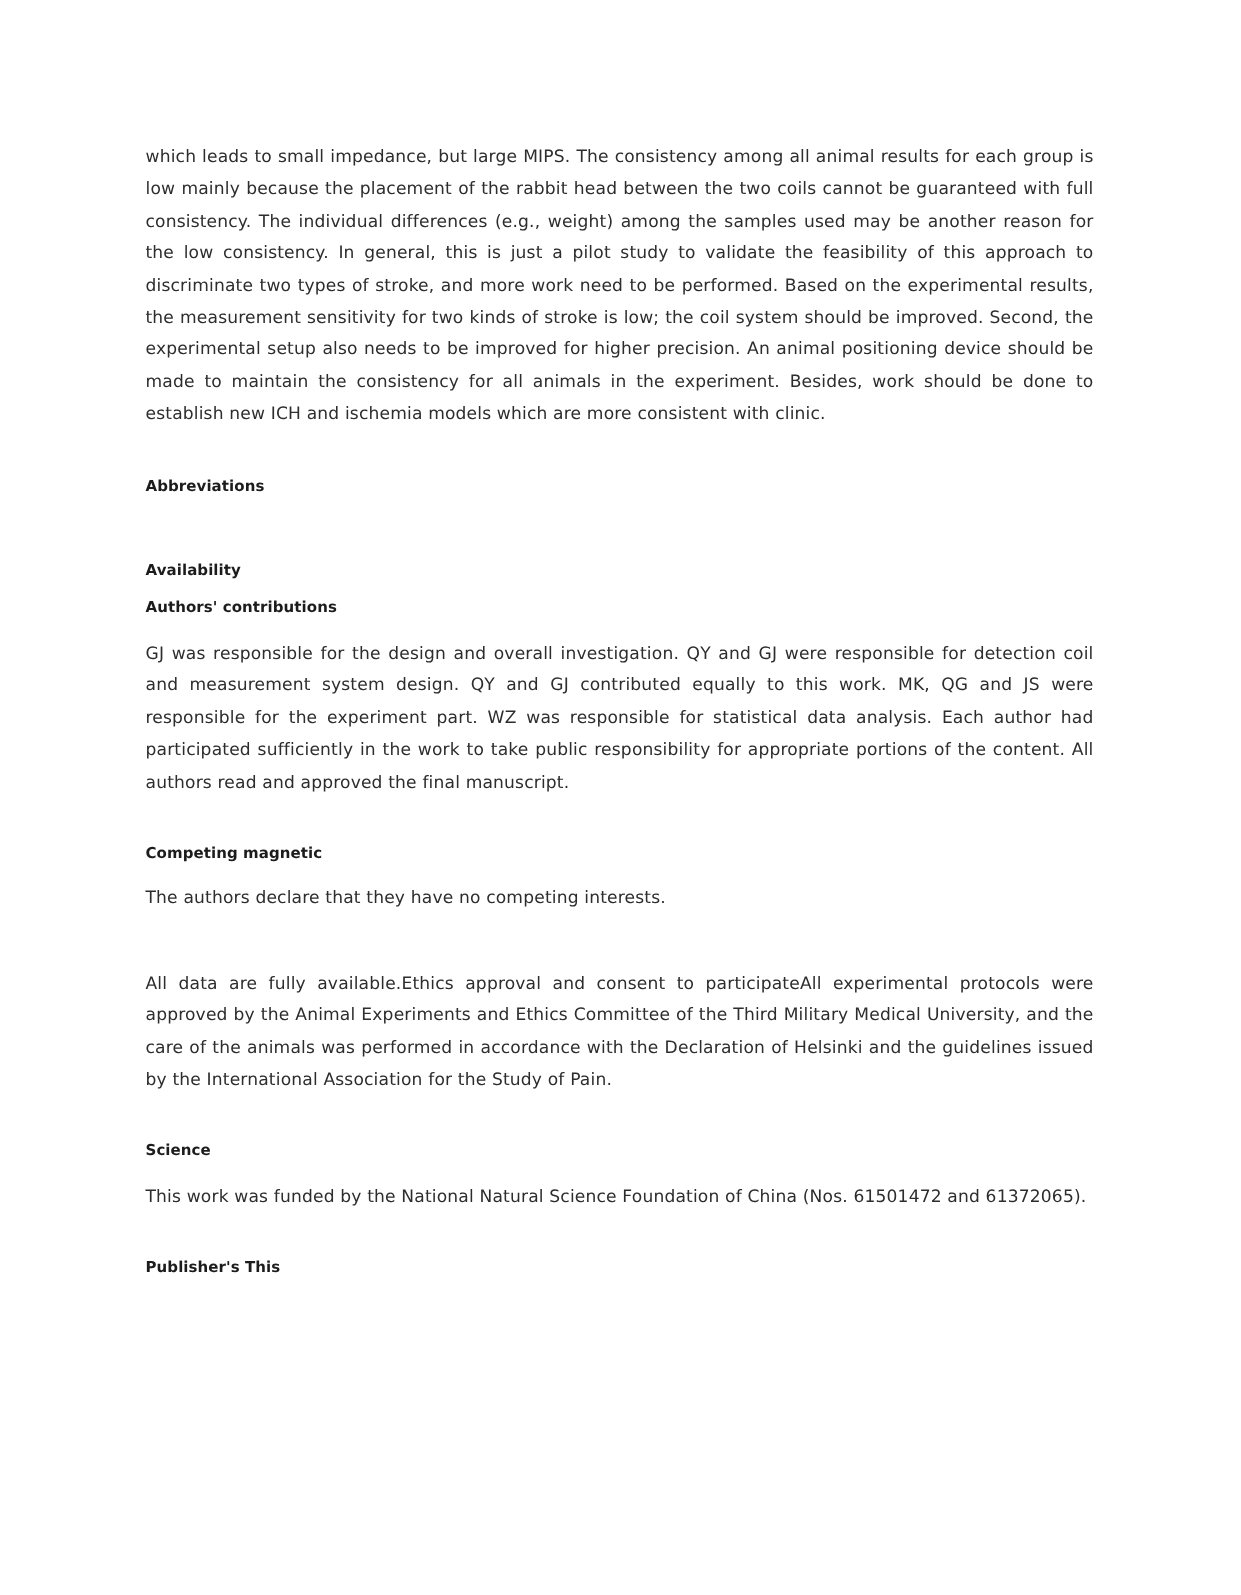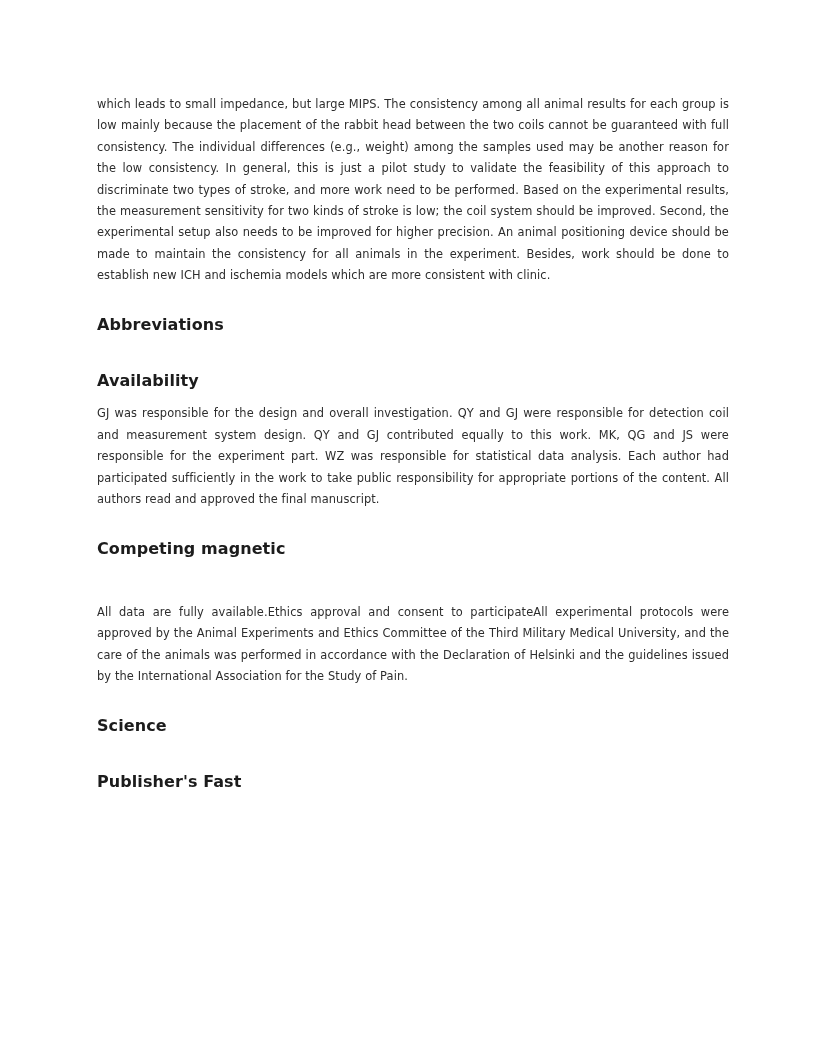--- a/index.html
+++ b/index.html
@@ -29,21 +29,21 @@
     line-height: 21.4px;
     color: #2d2d2d;
     text-align: justify;
     text-justify: inter-word;
     margin: 0;
     letter-spacing: 0.01em;
     -webkit-font-smoothing: antialiased;
   }
   .section-heading {
     font-family: "DejaVu Sans", "Liberation Sans", sans-serif;
-    font-size: 16px;
+    font-size: 10px;
     line-height: 21.4px;
     font-weight: bold;
     color: #1c1c1c;
     margin: 0;
     text-align: left;
     letter-spacing: 0.005em;
   }
   
   .gap-para-to-heading { height: 27px; }
   .gap-heading-to-body { height: 8px; }
@@ -61,37 +61,40 @@
 
     <div class="gap-para-to-heading"></div>
 
     <h2 class="section-heading">Abbreviations</h2>
     <div class="gap-heading-to-body"></div>
 
     <div class="gap-body-to-heading"></div>
 
     <h2 class="section-heading">Availability</h2>
     <div class="gap-heading-to-subheading"></div>
+    <h3 class="section-heading">Authors' contributions</h3>
     <div class="gap-subheading-to-body"></div>
     <p class="body-text">GJ was responsible for the design and overall investigation. QY and GJ were responsible for detection coil and measurement system design. QY and GJ contributed equally to this work. MK, QG and JS were responsible for the experiment part. WZ was responsible for statistical data analysis. Each author had participated sufficiently in the work to take public responsibility for appropriate portions of the content. All authors read and approved the final manuscript.</p>
 
     <div class="gap-body-to-heading"></div>
 
     <h3 class="section-heading">Competing magnetic</h3>
     <div class="gap-heading-to-body"></div>
+    <p class="body-text">The authors declare that they have no competing interests.</p>
 
     <div class="gap-body-to-heading"></div>
 
     <div class="gap-heading-to-body"></div>
     <p class="body-text">All data are fully available.Ethics approval and consent to participateAll experimental protocols were approved by the Animal Experiments and Ethics Committee of the Third Military Medical University, and the care of the animals was performed in accordance with the Declaration of Helsinki and the guidelines issued by the International Association for the Study of Pain.</p>
 
     <div class="gap-body-to-heading"></div>
 
     <h3 class="section-heading">Science</h3>
     <div class="gap-heading-to-body"></div>
+    <p class="body-text">This work was funded by the National Natural Science Foundation of China (Nos. 61501472 and 61372065).</p>
 
     <div class="gap-body-to-heading"></div>
 
-    <h3 class="section-heading">Publisher's Fast</h3>
+    <h3 class="section-heading">Publisher's This</h3>
     <div class="gap-heading-to-body"></div>
 
   </div>
 </div>
 
 </body></html>

